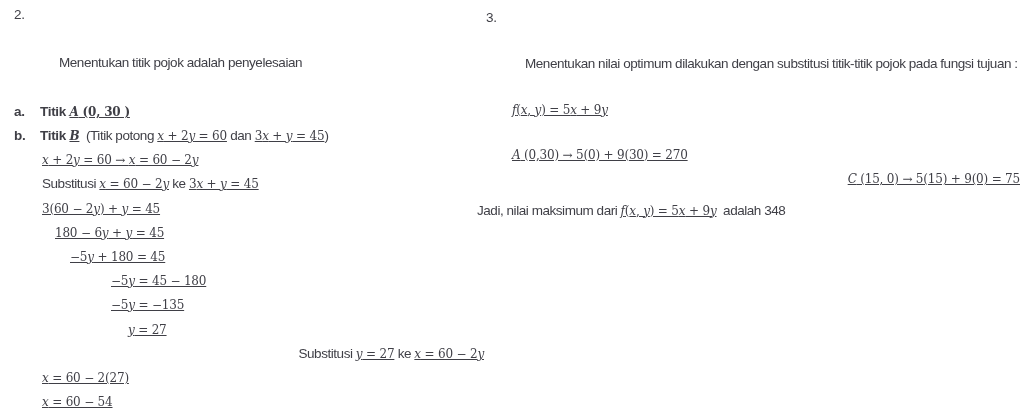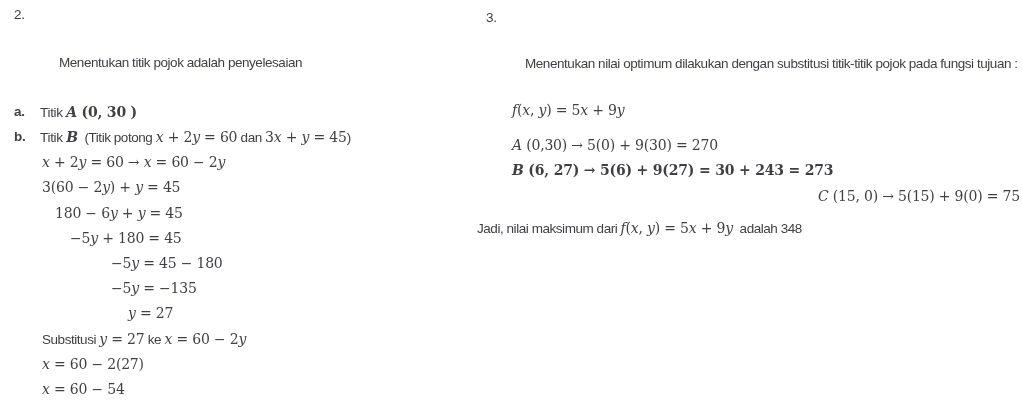--- a/index.html
+++ b/index.html
@@ -22,58 +22,59 @@
   .col-right .title-line{line-height:23px;}
   .label{
     position:absolute;left:0;top:0;
     font-family:"Liberation Sans",sans-serif;
     font-weight:700;letter-spacing:-0.2px;
   }
   .title-line .label{font-weight:400;}
   .title-line{padding-left:30px;}
   .col-right .title-line{padding-left:24px;}
   .s-t{font-family:"Liberation Sans",sans-serif;letter-spacing:-0.45px;}
-  .s-bt{font-family:"Liberation Sans",sans-serif;font-weight:400;letter-spacing:-0.3px;}
+  .s-bt{font-family:"Liberation Sans",sans-serif;font-weight:700;letter-spacing:-0.3px;}
   .s-m,.s-bm{
     font-family:"DejaVu Serif",serif;
-    font-size:14px;letter-spacing:-0.2px;
+    font-size:12px;letter-spacing:-0.2px;
     font-style:normal;
+    text-decoration:underline;
   }
   .s-bm{font-weight:700;}
   .s-m i,.s-bm i{font-style:italic;}
 </style>
 </head>
 <body style="background: rgb(255, 255, 255); color: rgb(63, 63, 70);">
 
 <section class="col col-left">
   <div class="line title-line">
     <span class="label">2.</span>
     <span class="s-t">Menentukan titik pojok adalah penyelesaian</span>
   </div>
   <div>
       <div class="line" style="padding-left: 26px;"><span class="label">a.</span><span class="s-bt">Titik </span><span class="s-bm"><i>A</i> (0, 30 )</span></div>
       <div class="line" style="padding-left: 26px;"><span class="label">b.</span><span class="s-bt">Titik </span><span class="s-bm"><i>B</i></span><span class="s-t">  (Titik potong </span><span class="s-m"><i>x</i> + 2<i>y</i> = 60</span><span class="s-t"> dan </span><span class="s-m">3<i>x</i> + <i>y</i> = 45</span><span class="s-t">)</span></div>
       <div class="line" style="padding-left: 28px;"><span class="s-m"><i>x</i> + 2<i>y</i> = 60 → <i>x</i> = 60 − 2<i>y</i></span></div>
+      <div class="line" style="padding-left: 28px;"><span class="s-t">Substitusi </span><span class="s-m"><i>x</i> = 60 − 2<i>y</i></span><span class="s-t"> ke </span><span class="s-m">3<i>x</i> + <i>y</i> = 45</span></div>
       <div class="line" style="padding-left: 28px;"><span class="s-m">3(60 − 2<i>y</i>) + <i>y</i> = 45</span></div>
       <div class="line" style="padding-left: 41px;"><span class="s-m">180 − 6<i>y</i> + <i>y</i> = 45</span></div>
       <div class="line" style="padding-left: 56px;"><span class="s-m">−5<i>y</i> + 180 = 45</span></div>
       <div class="line" style="padding-left: 97px;"><span class="s-m">−5<i>y</i> = 45 − 180</span></div>
       <div class="line" style="padding-left: 97px;"><span class="s-m">−5<i>y</i> = −135</span></div>
       <div class="line" style="padding-left: 114px;"><span class="s-m"><i>y</i> = 27</span></div>
-      <div class="line" style="padding-left: 28px;"><span class="s-t">Substitusi </span><span class="s-m"><i>y</i> = 27</span><span class="s-t"> ke </span><span class="s-m"><i>x</i> = 60 − 2<i>y</i></span></div>
+      <div class="line" style="padding-left: 28px; text-align: right;"><span class="s-t">Substitusi </span><span class="s-m"><i>y</i> = 27</span><span class="s-t"> ke </span><span class="s-m"><i>x</i> = 60 − 2<i>y</i></span></div>
       <div class="line" style="padding-left: 28px;"><span class="s-m"><i>x</i> = 60 − 2(27)</span></div>
       <div class="line" style="padding-left: 28px;"><span class="s-m"><i>x</i> = 60 − 54</span></div>
     </div>
 </section>
 
 <section class="col col-right">
   <div class="line title-line">
     <span class="label">3.</span>
     <span class="s-t">Menentukan nilai optimum dilakukan dengan substitusi titik-titik pojok pada fungsi tujuan :</span>
   </div>
   <div>
       <div class="line" style="padding-left: 26px;"><span class="s-m"><i>f</i>(<i>x</i>, <i>y</i>) = 5<i>x</i> + 9<i>y</i></span></div>
-      <div class="line" style="padding-left: 26px; margin-top: 9px;"><span class="s-m"><i>A</i> (0,30) → 5(0) + 9(30) = 270</span></div>
-      <div class="line" style="padding-left: 26px;"><span class="s-bm"><i>B</i> (6, 27) → 5(6) + 9(27) = 30 + 243 = 273</span></div>
+      <div class="line" style="padding-left: 26px; margin-top: 20px;"><span class="s-m"><i>A</i> (0,30) → 5(0) + 9(30) = 270</span></div>
       <div class="line" style="padding-left: 26px; text-align: right;"><span class="s-m"><i>C</i> (15, 0) → 5(15) + 9(0) = 75</span></div>
       <div class="line" style="padding-left: 0px; margin-top: 7px; margin-left: -9px;"><span class="s-t">Jadi, nilai maksimum dari </span><span class="s-m"><i>f</i>(<i>x</i>, <i>y</i>) = 5<i>x</i> + 9<i>y</i></span><span class="s-t">  adalah 348</span></div>
     </div>
 </section>
 
 </body></html>

